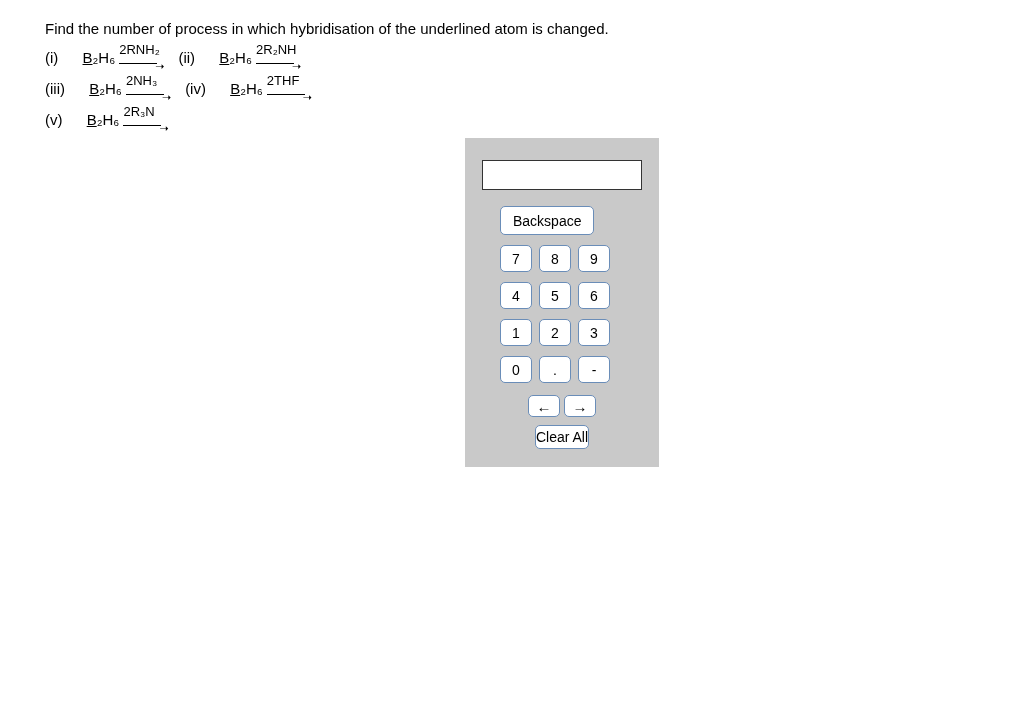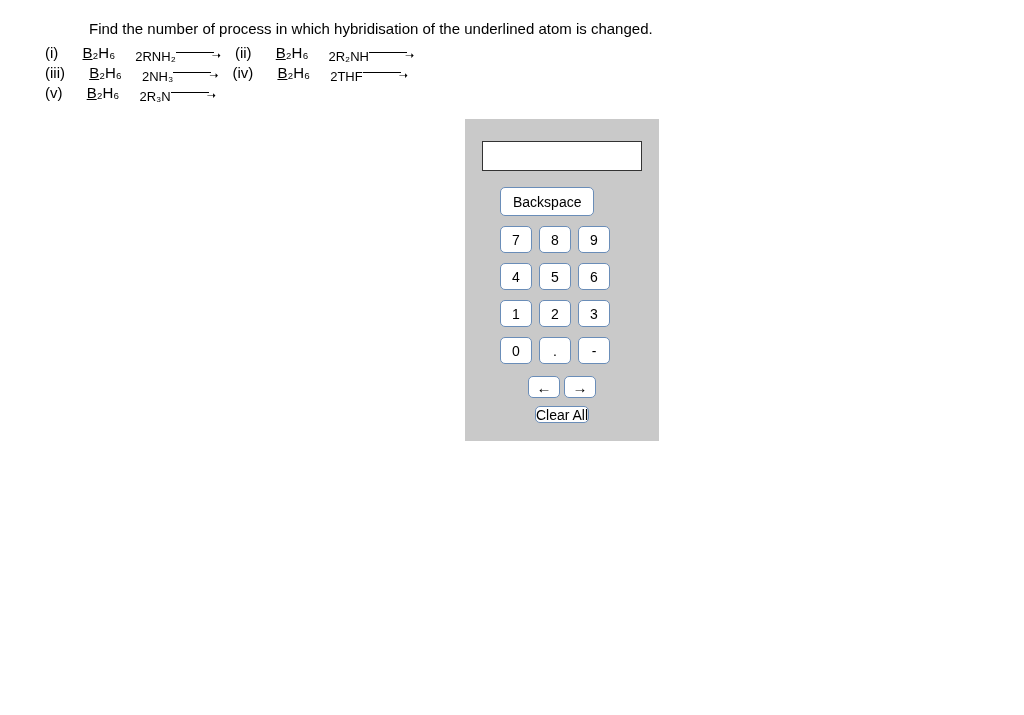--- a/index.html
+++ b/index.html
@@ -11,44 +11,43 @@
       font-family: Arial, Helvetica, sans-serif;
       font-size: 15px;
       color: #000;
       background: #fff;
       padding: 20px 45px;
       width: 1024px;
     }
     .question-text {
       margin-bottom: 6px;
       font-size: 15px;
-      margin-left: 44px;
     }
     .options-row {
       display: flex;
       gap: 14px;
       margin-bottom: 2px;
     }
     .option {
       font-size: 15px;
       display: flex;
       align-items: center;
     }
     .underline {
       text-decoration: underline;
     }
     .chem {
       white-space: nowrap;
       margin-left: 20px;
     }
     .arrow-wrap {
       display: inline-flex;
-      flex-direction: row;
-      align-items: flex-end;
-      margin-left: 20px;
+      flex-direction: column;
+      align-items: flex-start;
+      margin-left: 4px;
       position: relative;
     }
     .arrow-label {
       font-size: 13px;
       line-height: 1;
       margin-bottom: -2px;
     }
     .arrow-line {
       display: flex;
       align-items: center;
@@ -58,21 +57,21 @@
       height: 1px;
       background: #000;
     }
     .arrow-line .head {
       font-size: 11px;
       line-height: 1;
       margin-left: -2px;
       margin-top: 7px;
     }
     .keypad-container {
-      margin-top: 18px;
+      margin-top: 4px;
       margin-left: 420px;
       width: 194px;
       background: #c9c9c9;
       padding: 22px 17px 18px 17px;
     }
     .answer-input {
       width: 100%;
       height: 30px;
       border: 1px solid #333;
       background: #fff;
@@ -109,21 +108,21 @@
       padding: 6px 12px;
       height: 29px;
     }
     .key-btn.arrow {
       width: 32px;
       height: 22px;
       font-size: 15px;
     }
     .key-btn.clear {
       padding: 5px 0;
-      height: 17px;
+      height: 24px;
     }
     .num-rows {
       padding-left: 18px;
     }
     .arrow-row {
       margin-top: 12px;
       justify-content: center;
       gap: 4px;
     }
     .clear-row {

